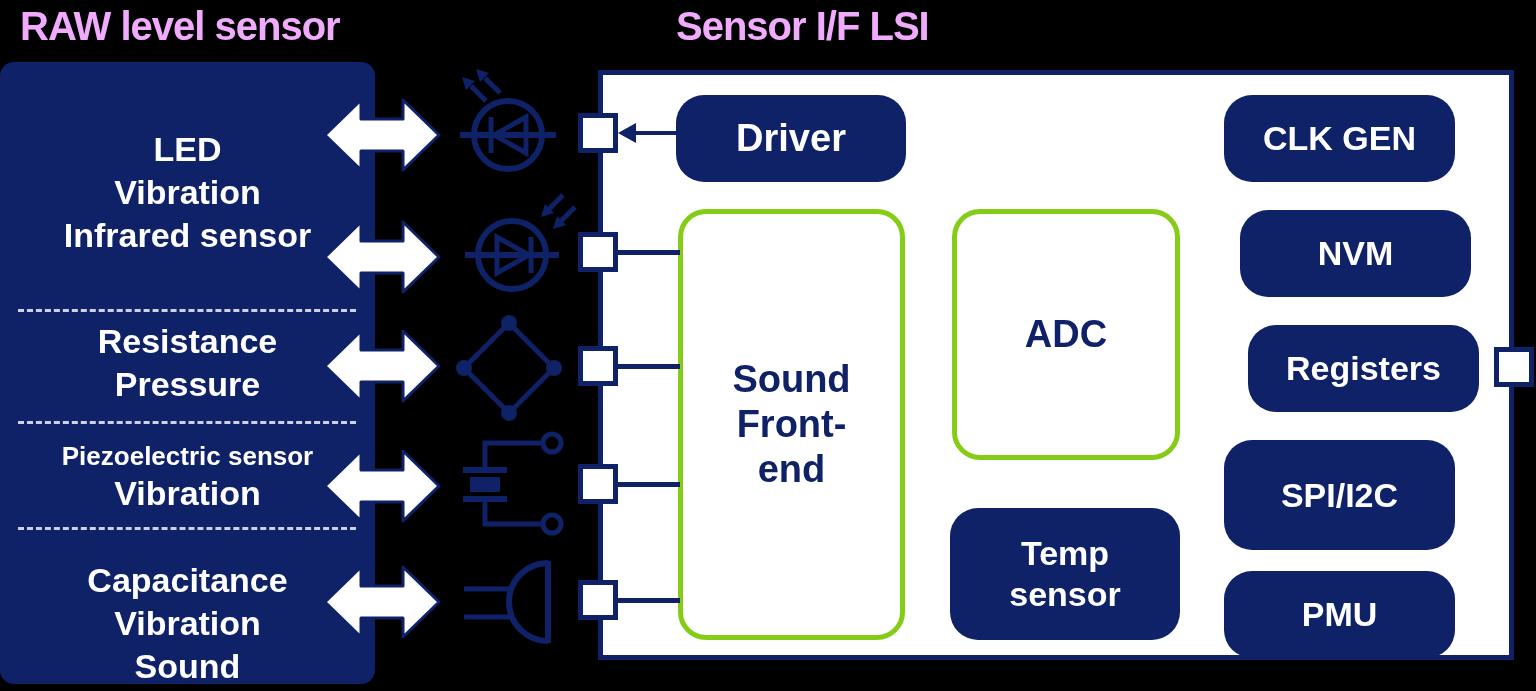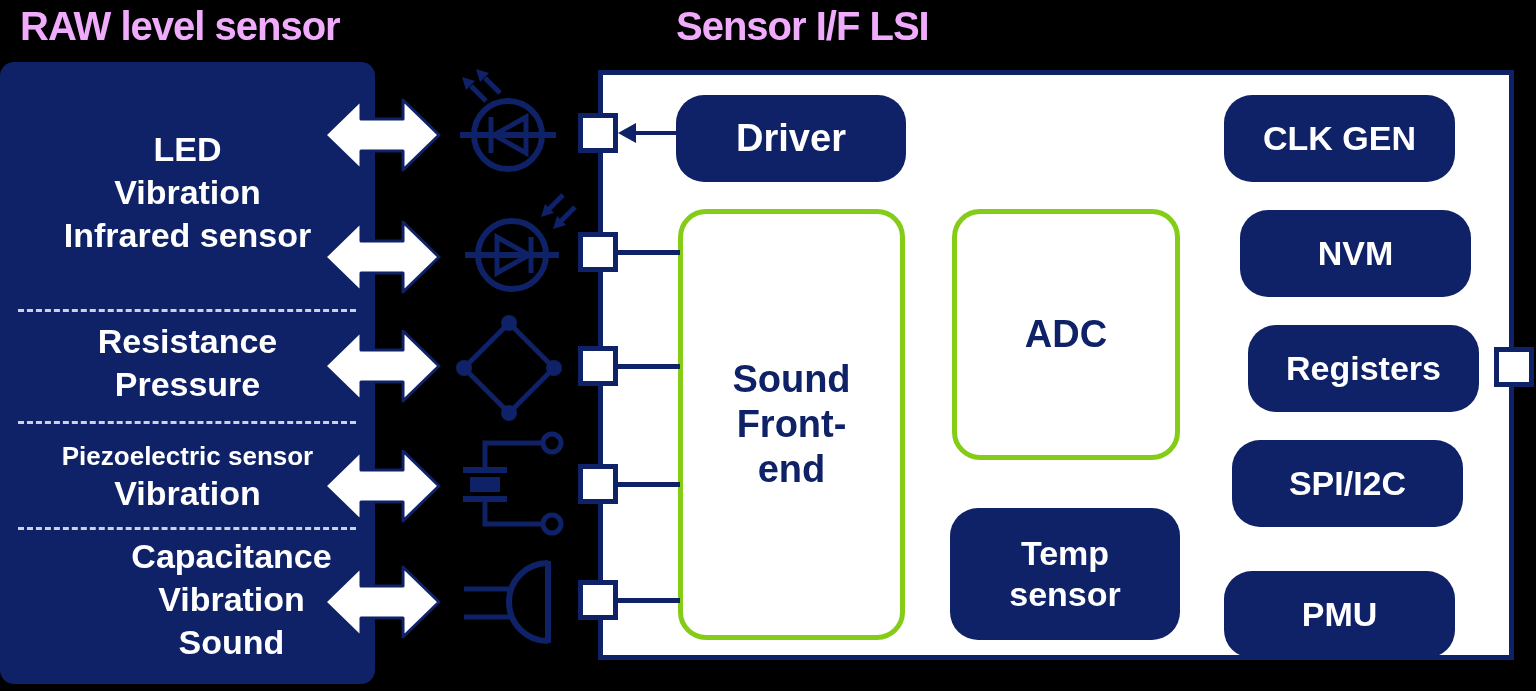--- a/index.html
+++ b/index.html
@@ -54,21 +54,21 @@
 
   <div class="abs dash-sep" style="top:421px;"></div>
 
   <div class="abs lp-group" style="top:441px;">
     <div class="lp-line-sm">Piezoelectric sensor</div>
     <div class="lp-line">Vibration</div>
   </div>
 
   <div class="abs dash-sep" style="top:527px;"></div>
 
-  <div class="abs lp-group" style="top:535px;padding-left:44px;">
+  <div class="abs lp-group" style="top:559px;">
     <div class="lp-line">Capacitance</div>
     <div class="lp-line">Vibration</div>
     <div class="lp-line">Sound</div>
   </div>
 
   <svg class="abs bi-arrow" style="top:93px;" viewBox="0 0 120 84">
       <path d="M3 42 L39 7 L39 26 L81 26 L81 7 L117 42 L81 77 L81 58 L39 58 L39 77 Z" fill="#ffffff" stroke="#0f2167" stroke-width="3" stroke-linejoin="round"></path>
     </svg>
   <svg class="abs bi-arrow" style="top:215px;" viewBox="0 0 120 84">
       <path d="M3 42 L39 7 L39 26 L81 26 L81 7 L117 42 L81 77 L81 58 L39 58 L39 77 Z" fill="#ffffff" stroke="#0f2167" stroke-width="3" stroke-linejoin="round"></path>
@@ -178,21 +178,21 @@
   </div>
 
   <div class="abs blk blk-navy" style="left:1224px;top:210px;width:231px;height:87px;margin-left:16px;">
     <span class="blk-label-md">NVM</span>
   </div>
 
   <div class="abs blk blk-navy" style="left:1224px;top:325px;width:231px;height:87px;margin-left:24px;">
     <span class="blk-label-md">Registers</span>
   </div>
 
-  <div class="abs blk blk-navy" style="left:1224px;top:440px;width:231px;height:87px;margin-left:8px;">
+  <div class="abs blk blk-navy" style="left:1224px;top:440px;width:231px;height:110px;">
     <span class="blk-label-md">SPI/I2C</span>
   </div>
 
   <div class="abs blk blk-navy" style="left:1224px;top:553px;width:231px;height:87px;margin-top:18px;">
     <span class="blk-label-md">PMU</span>
   </div>
 
 </div>
 
 </body></html>

